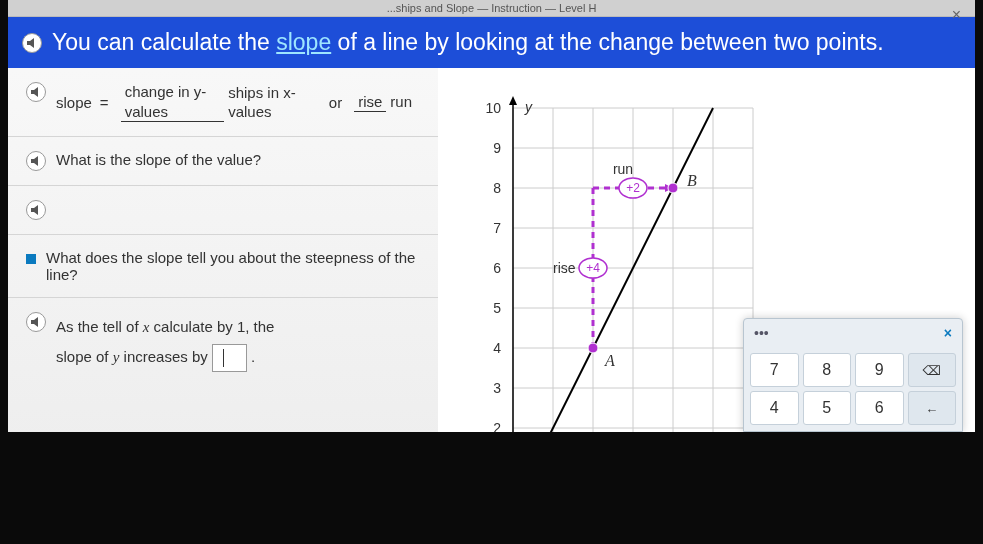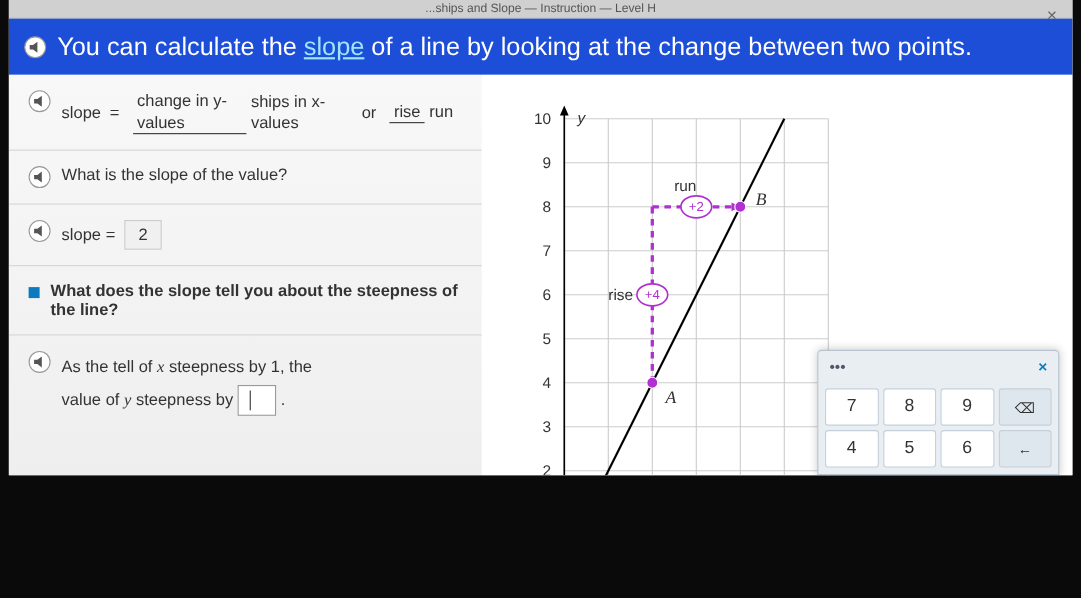--- a/index.html
+++ b/index.html
@@ -82,41 +82,36 @@
           </span>
         <span>What is the slope of the value?</span>
       </div>
 
       <div class="row">
         <span class="speaker">
             <svg width="12" height="12" viewBox="0 0 12 12">
               <polygon points="1,4 4,4 8,1 8,11 4,8 1,8" fill="#555"></polygon>
             </svg>
           </span>
-        <div>
-          <span>slope</span>
-          <span>=</span>
-          <span class="answer-box">2</span>
-        </div>
       </div>
 
       <div class="row">
         <span class="bullet-sq"></span>
-        <span style="font-weight:700">What does the slope tell you about the steepness of the line?</span>
+        <span style="font-weight:400">What does the slope tell you about the steepness of the line?</span>
       </div>
 
       <div class="row noborder" style="flex-wrap:wrap;line-height:2">
         <span class="speaker">
             <svg width="12" height="12" viewBox="0 0 12 12">
               <polygon points="1,4 4,4 8,1 8,11 4,8 1,8" fill="#555"></polygon>
             </svg>
           </span>
         <div style="flex:1">
-          <span>As the tell of </span><span class="mathvar">x</span><span> steepness by 1, the</span><br>
-          <span>value of </span><span class="mathvar">y</span><span> steepness by </span>
+          <span>As the tell of </span><span class="mathvar">x</span><span> calculate by 1, the</span><br>
+          <span>slope of </span><span class="mathvar">y</span><span> increases by </span>
           <span class="input-box"></span>
           <span>.</span>
         </div>
       </div>
 
     </div>
 
     <div class="right">
       <svg class="grid" width="380" height="470" viewBox="0 0 380 470">
           <line x1="55" y1="430" x2="55" y2="30" stroke="#ccc" stroke-width="1"></line>

